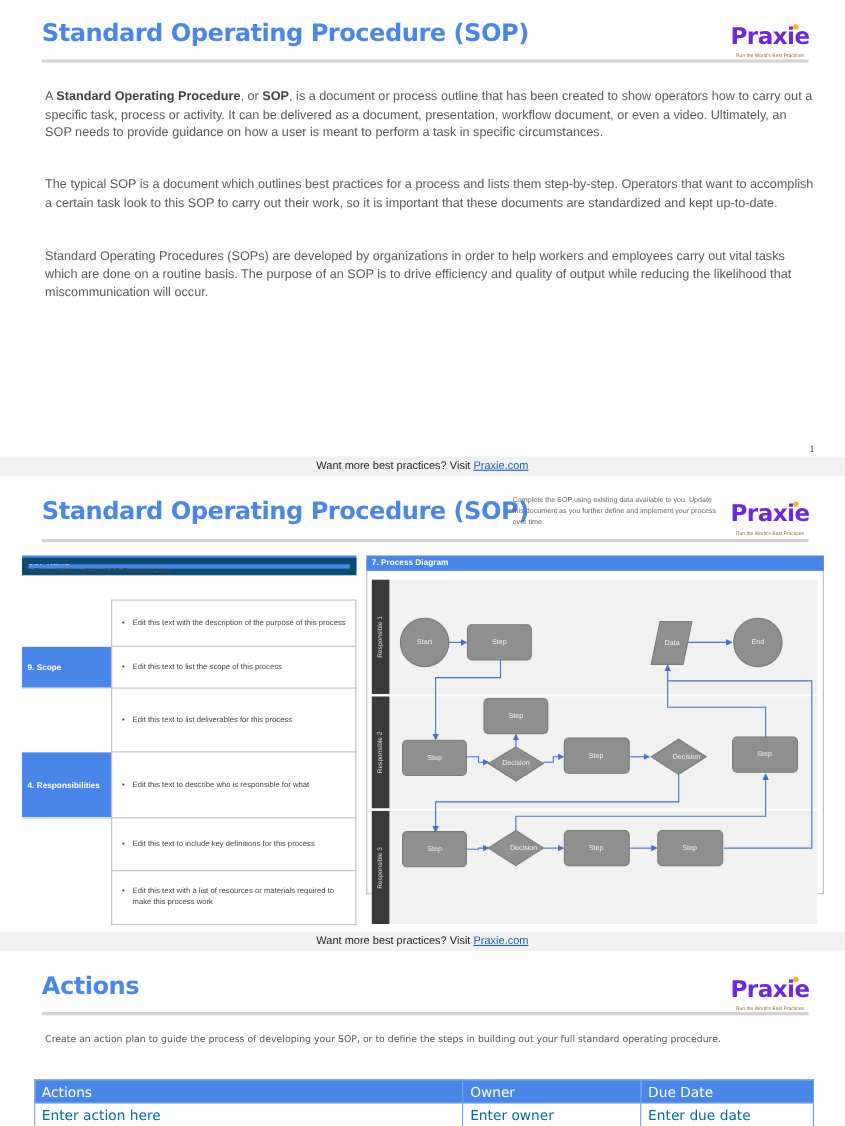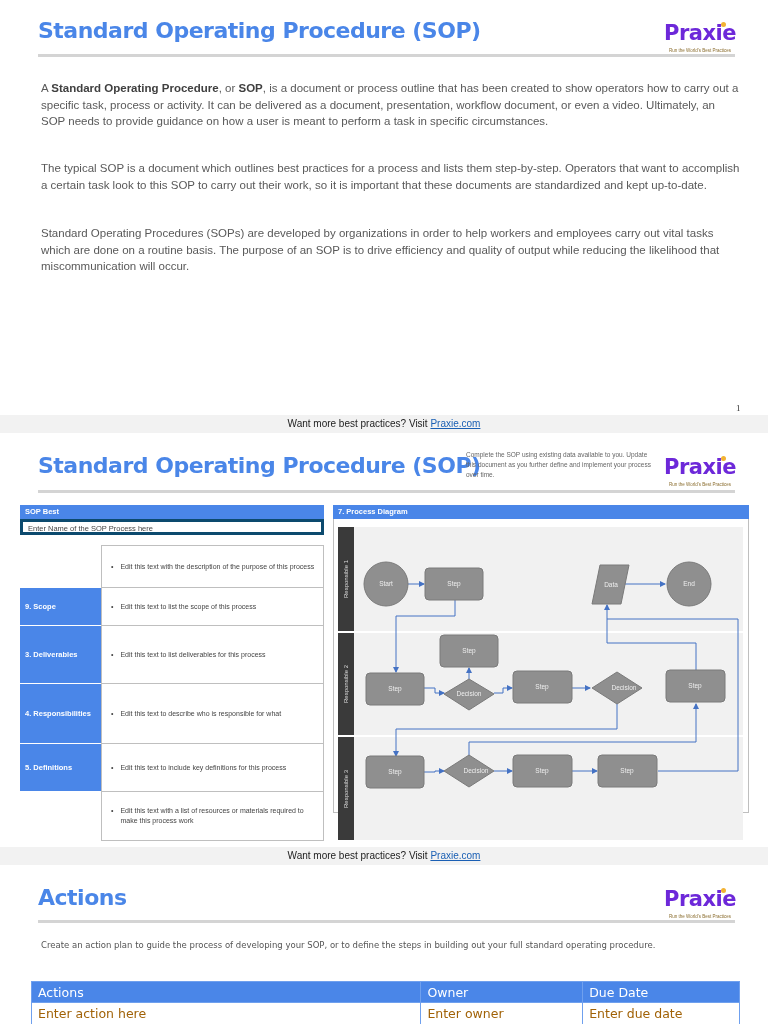--- a/index.html
+++ b/index.html
@@ -13,42 +13,42 @@
   .rule { position: absolute; height: 3px; background: #d4d4d4; }
   .para { position: absolute; left: 41px; width: 700px; font-size: 11.5px; line-height: 16.5px; color: #595959; }
   .para b { color: #404040; }
   .footer-band { position: absolute; left: 0; width: 768px; height: 18px; background: #f2f2f2; text-align: center; font-size: 10px; line-height: 18px; color: #222; }
   .footer-band a { color: #1a5fb4; text-decoration: underline; }
   .pagenum { position: absolute; font-family: "Liberation Serif", serif; font-size: 9px; color: #333; }
   .side-note { position: absolute; font-size: 6.5px; line-height: 10px; color: #666; width: 185px; }
 
   
   .sop-name-hdr { position: absolute; left: 20px; top: 505px; width: 304px; height: 14px; background: #4a86e8; color: #fff; font-size: 7.5px; font-weight: bold; line-height: 14px; padding-left: 5px; }
-  .sop-name-field { position: absolute; left: 20px; top: 519px; width: 304px; height: 16px; border: 3px solid #0c4a6e; font-size: 7.5px; line-height: 14px; padding-left: 5px; color: #444; }
+  .sop-name-field { position: absolute; left: 20px; top: 507px; width: 304px; height: 16px; border: 6px solid #0c4a6e; font-size: 7.5px; line-height: 14px; padding-left: 5px; color: #444; }
   .sop-row { position: absolute; left: 20px; width: 304px; }
   .sop-row .lbl { position: absolute; left: 0; top: 0; width: 81px; height: 100%; background: #4a86e8; color: #fff; font-size: 7.5px; font-weight: bold; display: flex; align-items: center; padding-left: 5px; border-bottom: 1px solid #fff; }
   .sop-row .val { position: absolute; left: 81px; top: 0; width: 223px; height: 100%; border: 1px solid #bfbfbf; border-top: none; display: flex; align-items: center; padding: 0 8px 0 9px; font-size: 7px; line-height: 10px; color: #444; }
   .sop-row.first .val { border-top: 1px solid #bfbfbf; }
   .sop-row .val .bullet { margin-right: 7px; align-self: flex-start; }
   .sop-row .val .bwrap { display: flex; align-items: flex-start; }
 
   
   .pd-hdr { position: absolute; left: 333px; top: 505px; width: 416px; height: 14px; background: #4a86e8; color: #fff; font-size: 7.5px; font-weight: bold; line-height: 14px; padding-left: 5px; }
   .pd-frame { position: absolute; left: 333px; top: 519px; width: 416px; height: 294px; border: 1px solid #bfbfbf; border-top: none; }
   .pd-canvas { position: absolute; left: 338px; top: 527px; width: 405px; height: 313px; background: #f1f1f1; }
   .lane-label { position: absolute; left: 338px; width: 16px; background: #3a3a3a; }
   .lane-label span { position: absolute; left: 50%; top: 50%; transform: translate(-50%,-50%) rotate(-90deg); color: #ddd; font-size: 6px; white-space: nowrap; }
   .lane-sep { position: absolute; left: 338px; width: 405px; height: 2px; background: #fff; }
   svg.diagram { position: absolute; left: 0; top: 0; }
   .shape-text { font-family: "Liberation Sans", sans-serif; font-size: 6.5px; fill: #eee; text-anchor: middle; dominant-baseline: middle; }
 
   
   .act-table { position: absolute; left: 31px; top: 981px; width: 709px; border-collapse: collapse; }
   .act-table th { background: #4a86e8; color: #fff; font-weight: normal; text-align: left; font-size: 12.5px; height: 21px; padding-left: 6px; border: 1px solid #6fa0ee; font-family: "DejaVu Sans", sans-serif; }
-  .act-table td { font-size: 12.5px; height: 22px; padding-left: 6px; border: 1px solid #6fa0ee; color: #a16207; font-family: "DejaVu Sans", sans-serif; }
+  .act-table td { font-size: 12.5px; height: 22px; padding-left: 6px; border: 1px solid #6fa0ee; color: #0369a1; font-family: "DejaVu Sans", sans-serif; }
 </style>
 </head>
 <body>
 
 <div class="page" style="top:0;height:415px;">
   <div class="title" style="left:38px;top:18px;font-size:22px;">Standard Operating Procedure (SOP)</div>
   <div class="logo" style="left:664px;top:21px;">
     <div class="word">Praxie</div>
     <div class="dot"></div>
     <div class="tag">Run the World's Best Practices</div>
@@ -72,60 +72,58 @@
   <div class="title" style="left:38px;top:20px;font-size:22px;">Standard Operating Procedure (SOP)</div>
   <div class="side-note" style="left:466px;top:17px;">Complete the SOP using existing data available to you. Update this document as you further define and implement your process over time.</div>
   <div class="logo" style="left:664px;top:22px;">
     <div class="word">Praxie</div>
     <div class="dot"></div>
     <div class="tag">Run the World's Best Practices</div>
   </div>
   <div class="rule" style="left:38px;top:57px;width:697px;"></div>
 </div>
 
-<div class="sop-name-hdr">SOP Best</div>
+<div class="sop-name-hdr">SOP Name</div>
 <div class="sop-name-field">Enter Name of the SOP Process here</div>
 
 <div class="sop-row first" style="top:545px;height:43px;">
   <div class="val">
       <div class="bwrap">
         <span class="bullet">•</span>
         <span>Edit this text with the description of the purpose of this process</span>
       </div>
     </div>
 </div>
 <div class="sop-row" style="top:588px;height:38px;">
   <div class="lbl">9. Scope</div>
   <div class="val">
       <div class="bwrap">
         <span class="bullet">•</span>
         <span>Edit this text to list the scope of this process</span>
       </div>
     </div>
 </div>
 <div class="sop-row" style="top:626px;height:58px;">
-  <div class="lbl">3. Deliverables</div>
   <div class="val">
       <div class="bwrap">
         <span class="bullet">•</span>
         <span>Edit this text to list deliverables for this process</span>
       </div>
     </div>
 </div>
 <div class="sop-row" style="top:684px;height:60px;">
   <div class="lbl">4. Responsibilities</div>
   <div class="val">
       <div class="bwrap">
         <span class="bullet">•</span>
         <span>Edit this text to describe who is responsible for what</span>
       </div>
     </div>
 </div>
 <div class="sop-row" style="top:744px;height:48px;">
-  <div class="lbl">5. Definitions</div>
   <div class="val">
       <div class="bwrap">
         <span class="bullet">•</span>
         <span>Edit this text to include key definitions for this process</span>
       </div>
     </div>
 </div>
 <div class="sop-row" style="top:792px;height:49px;">
   <div class="val">
       <div class="bwrap">

